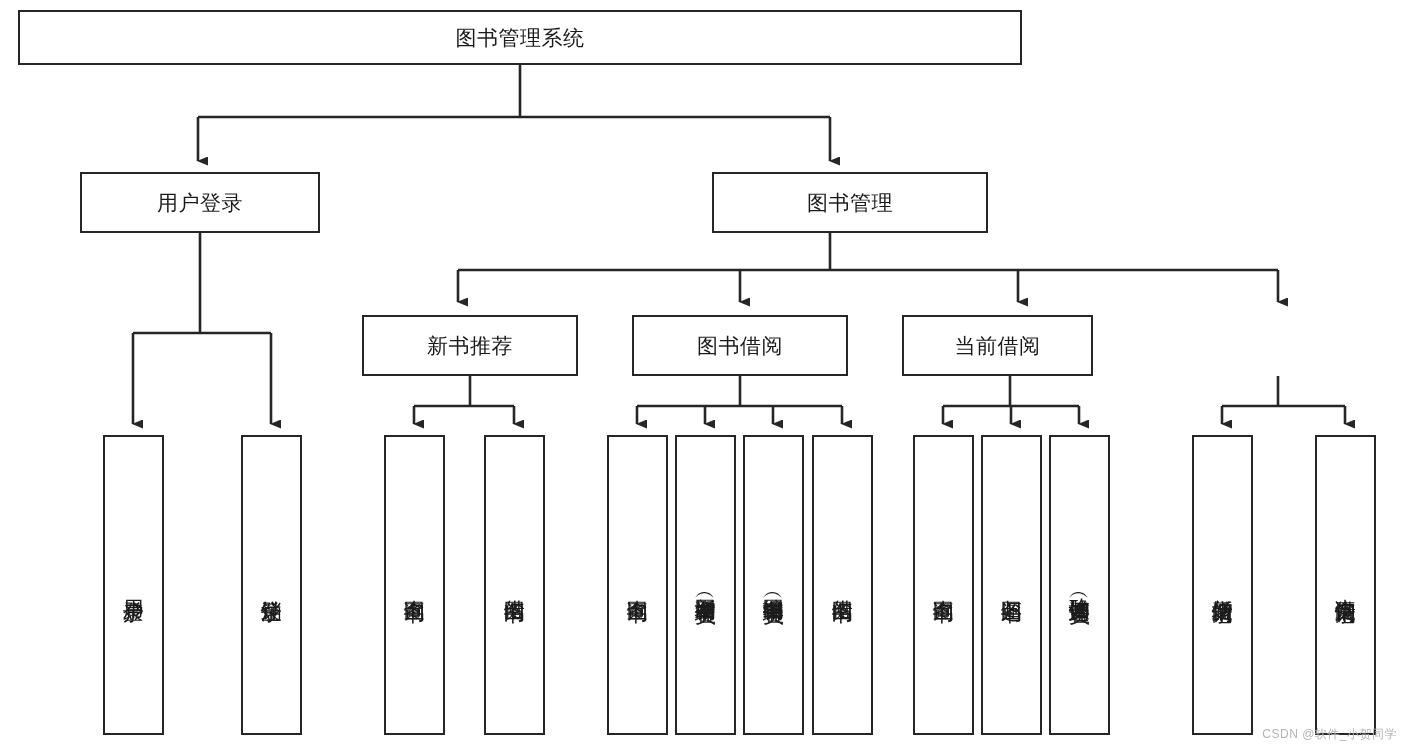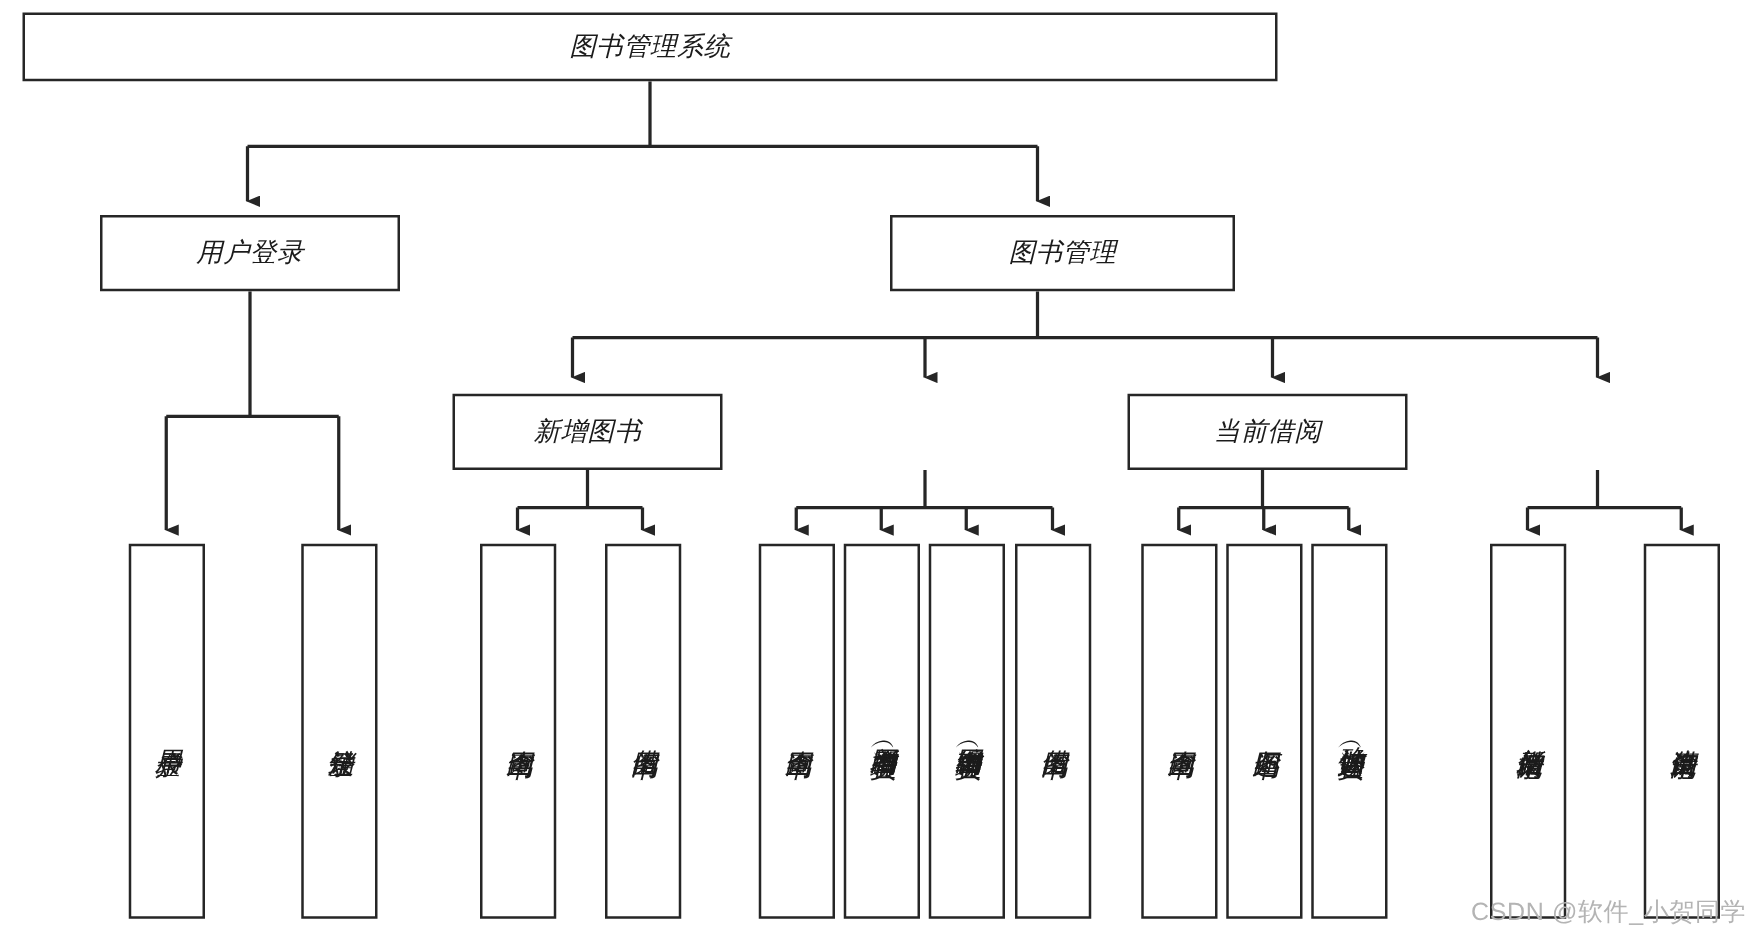--- a/index.html
+++ b/index.html
@@ -30,42 +30,41 @@
     display: flex;
     align-items: center;
     justify-content: center;
     color: #1b1b1b;
   }
   .node-label {
     display: block;
     text-align: center;
     line-height: 1.12;
     letter-spacing: 0.5px;
-    font-style: italic;
   }
   .horiz .node-label {
     font-size: 21px;
   }
   .vert {
     writing-mode: vertical-rl;
     text-orientation: upright;
   }
   .vert .node-label {
     writing-mode: vertical-rl;
     text-orientation: upright;
     font-size: 21px;
     line-height: 1.22;
     letter-spacing: 1px;
     white-space: nowrap;
   }
   #watermark {
     position: absolute;
     right: 8px;
     bottom: 4px;
-    font-size: 20px;
+    font-size: 12px;
     color: #b4b4b4;
     white-space: nowrap;
     letter-spacing: 0.5px;
   }
 </style>
 </head>
 <body>
 
 <div id="canvas">
 
@@ -124,23 +123,26 @@
   </div>
 
   <div class="node horiz" style="left:80px; top:172px; width:240px; height:61px;">
     <span class="node-label">用户登录</span>
   </div>
   <div class="node horiz" style="left:712px; top:172px; width:276px; height:61px;">
     <span class="node-label">图书管理</span>
   </div>
 
   <div class="node horiz" style="left:362px; top:315px; width:216px; height:61px;">
-    <span class="node-label">新增图书</span>
+    <span class="node-label">新书推荐</span>
   </div>
-  <div class="node horiz" style="left:902px; top:315px; width:224px; height:61px;">
+  <div class="node horiz" style="left:632px; top:315px; width:216px; height:61px;">
+    <span class="node-label">图书借阅</span>
+  </div>
+  <div class="node horiz" style="left:902px; top:315px; width:191px; height:61px;">
     <span class="node-label">当前借阅</span>
   </div>
 
   <div class="node vert" style="left:103px; top:435px; width:61px; height:300px;">
     <span class="node-label">用户登录</span>
   </div>
   <div class="node vert" style="left:241px; top:435px; width:61px; height:300px;">
     <span class="node-label">注销登录</span>
   </div>
 

